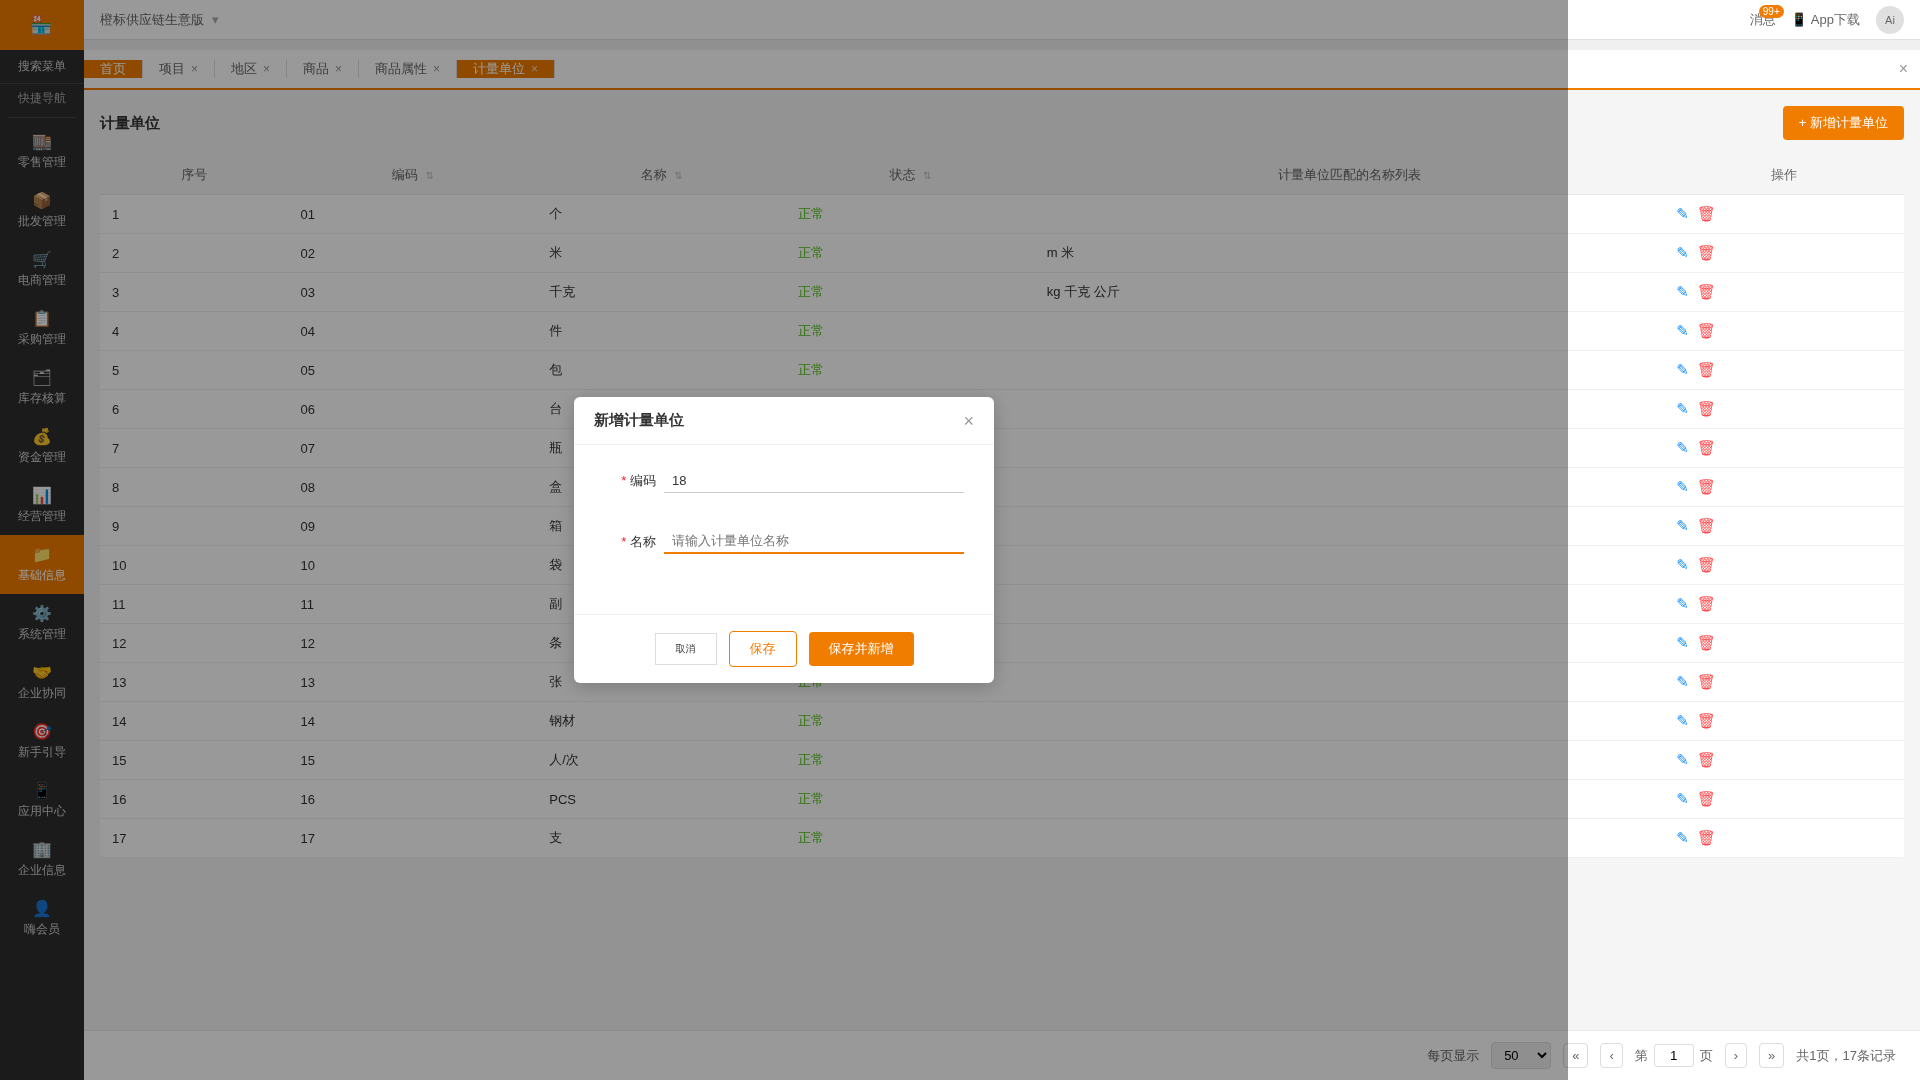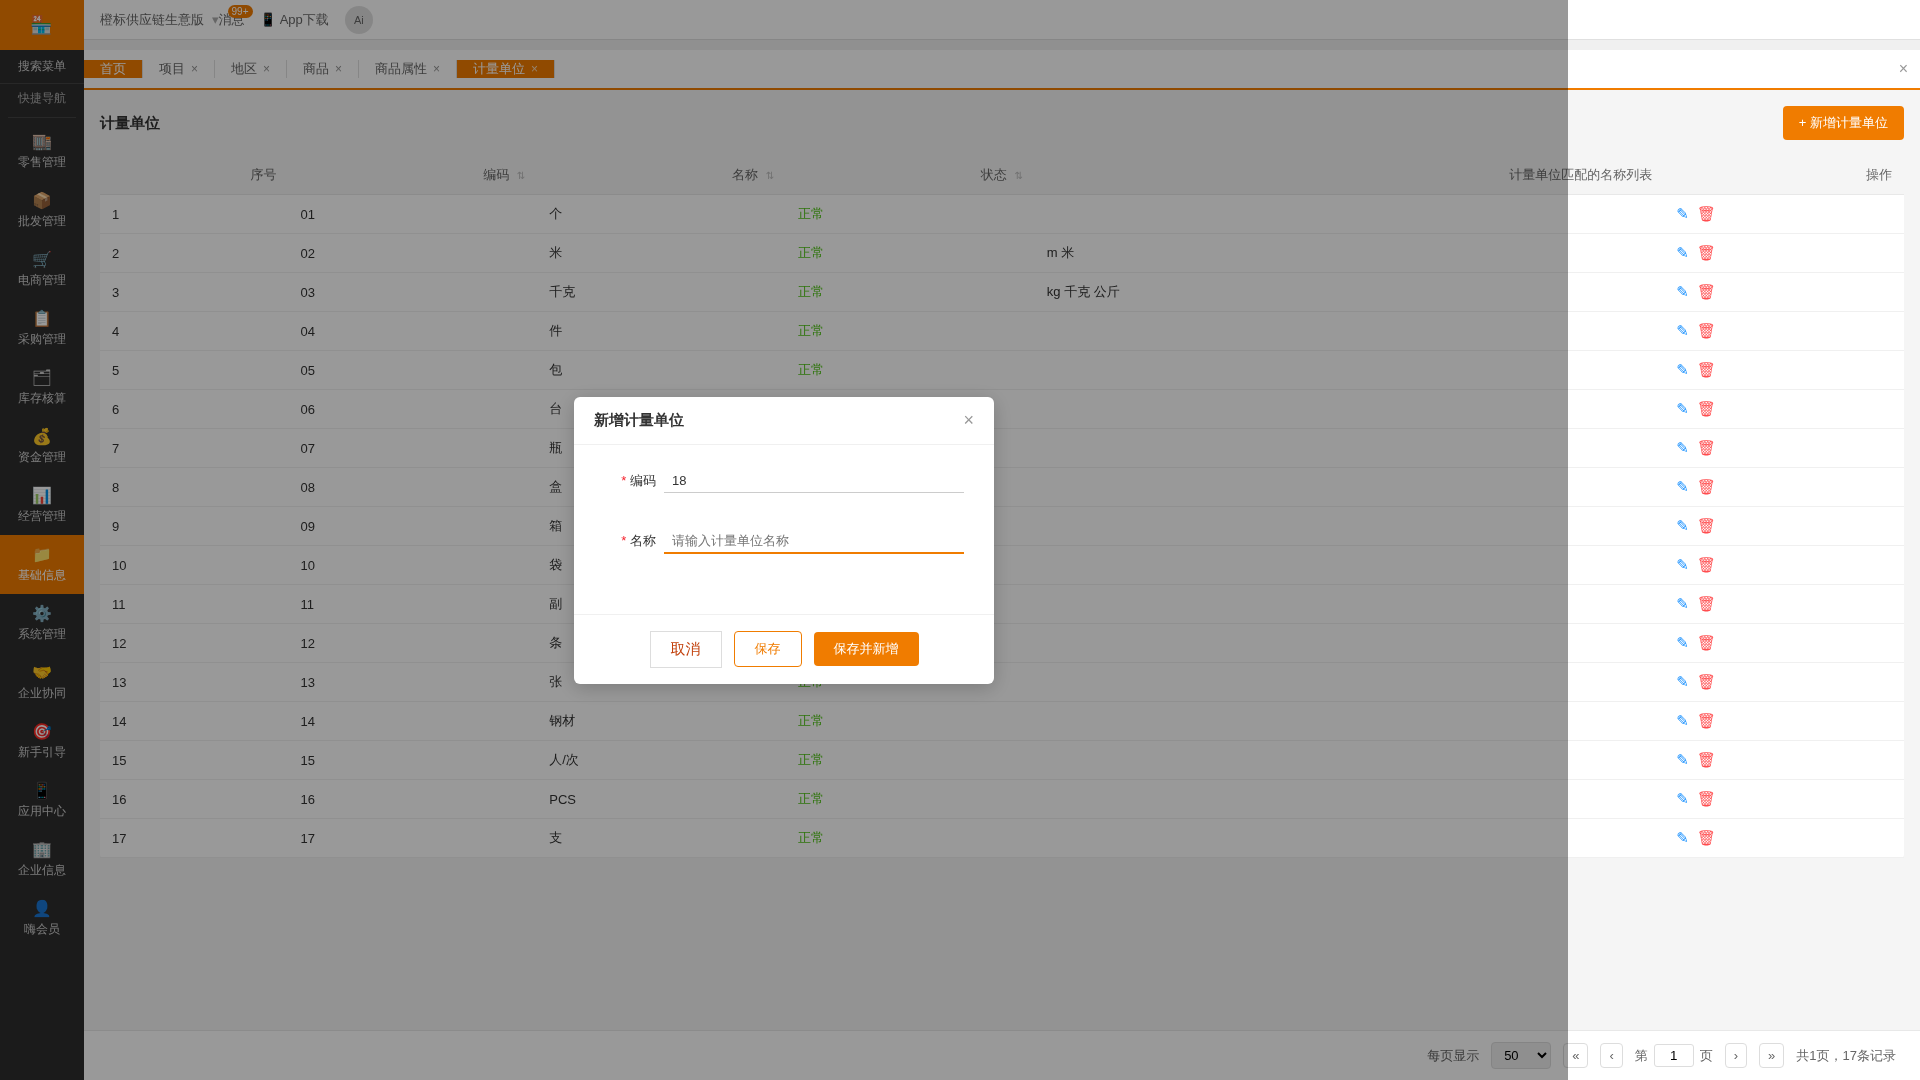--- a/index.html
+++ b/index.html
@@ -26,21 +26,21 @@
       width: 100%; padding: 10px 0; text-align: center; color: #ccc; font-size: 12px; cursor: pointer;
       display: flex; flex-direction: column; align-items: center; gap: 3px;
     }
     .sidebar-item.active { background: #f07c00; color: white; }
     .sidebar-item .item-icon { font-size: 16px; }
     .sidebar-divider { width: 80%; height: 1px; background: #444; margin: 4px 0; }
 
     
     .topbar {
       position: fixed; left: 84px; top: 0; right: 0; height: 40px;
-      background: #fff; display: flex; align-items: center; 
+      background: #fff; display: flex; align-items: center; justify-content: space-between;
       border-bottom: 1px solid #e0e0e0; z-index: 99; padding: 0 16px;
     }
     .topbar-left { display: flex; align-items: center; gap: 8px; color: #666; font-size: 13px; }
     .topbar-right { display: flex; align-items: center; gap: 16px; }
     .topbar-badge { position: relative; cursor: pointer; color: #666; font-size: 13px; }
     .badge-num { position: absolute; top: -6px; right: -8px; background: #f07c00; color: white; font-size: 10px; border-radius: 8px; padding: 1px 4px; }
     .topbar-app { color: #666; font-size: 13px; cursor: pointer; }
     .topbar-avatar { width: 28px; height: 28px; background: #e0e0e0; border-radius: 50%; cursor: pointer; overflow: hidden; display: flex; align-items: center; justify-content: center; }
 
     
@@ -72,21 +72,21 @@
     .add-btn {
       background: #f07c00; color: white; border: none; padding: 8px 16px;
       border-radius: 4px; cursor: pointer; font-size: 13px;
     }
 
     
     .table-container { background: #fff; border-radius: 4px; }
     table { width: 100%; border-collapse: collapse; }
     thead tr { background: #f5f5f5; }
     th {
-      padding: 10px 12px; text-align: right; font-weight: normal; color: #666;
+      padding: 10px 12px; text-align: center; font-weight: normal; color: #666;
       border-bottom: 1px solid #e8e8e8; font-size: 13px; white-space: nowrap;
     }
     td { padding: 10px 12px; border-bottom: 1px solid #f0f0f0; font-size: 13px; }
     .sort-arrows { color: #bbb; font-size: 10px; margin-left: 4px; }
     .status-normal { color: #52c41a; }
     .action-btns { display: flex; gap: 8px; }
     .action-edit { color: #1890ff; cursor: pointer; font-size: 15px; }
     .action-delete { color: #ff4d4f; cursor: pointer; font-size: 15px; }
 
     
@@ -123,22 +123,22 @@
     .form-input {
       flex: 1; border: none; border-bottom: 1px solid #ccc;
       padding: 4px 8px; font-size: 13px; outline: none; color: #333;
     }
     .form-input.active-border { border-bottom: 2px solid #f07c00; }
     .modal-footer {
       padding: 16px 20px; display: flex; align-items: center; justify-content: center; gap: 12px;
       border-top: 1px solid #f0f0f0;
     }
     .btn-cancel {
-      border: 1px solid #ddd; background: #fff; color: #c2410c;
-      padding: 8px 20px; border-radius: 0; cursor: pointer; font-size: 15px;
+      border: 1px solid #ddd; background: #fff; color: #404040;
+      padding: 8px 20px; border-radius: 0; cursor: pointer; font-size: 10px;
     }
     .btn-save {
       border: 1px solid #f07c00; background: #fff; color: #f07c00;
       padding: 8px 20px; border-radius: 4px; cursor: pointer; font-size: 13px;
     }
     .btn-save-new {
       background: #f07c00; color: white; border: none;
       padding: 8px 20px; border-radius: 4px; cursor: pointer; font-size: 13px;
     }
   </style>

